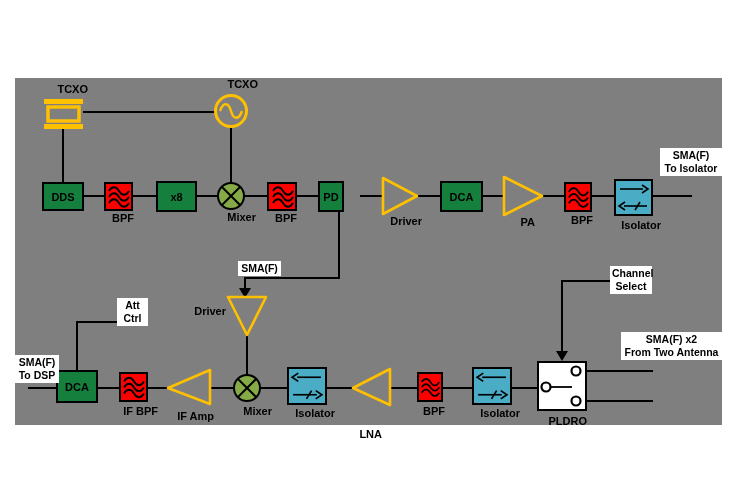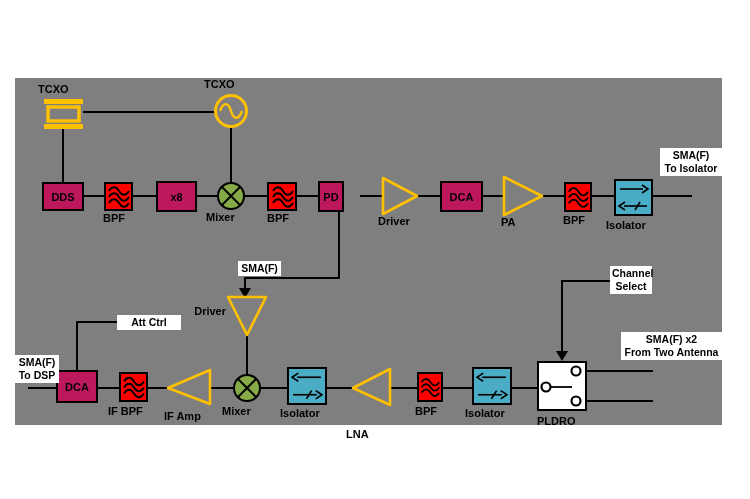--- a/index.html
+++ b/index.html
@@ -2,26 +2,26 @@
 <html><head>
 <meta charset="utf-8">
 <style>
   html,body{margin:0;padding:0;background:#ffffff;}
   .page{position:relative;width:750px;height:499px;background:#ffffff;overflow:hidden;
         font-family:"Liberation Sans",sans-serif;}
   .canvas{position:absolute;left:15px;top:78px;width:707px;height:347px;background:#7f7f7f;}
   svg.wiring{position:absolute;left:0;top:0;width:750px;height:499px;}
   .box{position:absolute;border:2px solid #000;box-sizing:border-box;
        display:flex;align-items:center;justify-content:center;}
-  .purple{background:#be185d;align-items:center;}
+  .purple{background:#15803d;align-items:center;}
   .red{background:#ff0000;}
   .blue{background:#4bacc6;}
   .white-box{background:#ffffff;}
   .box span{font-weight:700;font-size:11px;color:#000;}
-  .lbl{position:absolute;font-weight:700;font-size:11px;color:#000;text-align:left;line-height:12px;}
+  .lbl{position:absolute;font-weight:700;font-size:11px;color:#000;text-align:right;line-height:12px;}
   .lbl.right{text-align:right;}
   .callout{position:absolute;background:#ffffff;color:#000;font-weight:700;font-size:10.5px;
            line-height:13px;text-align:center;padding:1px 2px;box-sizing:border-box;}
   .icon-svg{display:block;}
 </style>
 </head>
 <body>
 
 <div class="page">
 
@@ -240,21 +240,21 @@
   <div class="lbl" style="left:465px;top:407px;width:55px">Isolator</div>
   <div class="lbl" style="left:537px;top:415px;width:50px">PLDRO</div>
 
   <div class="callout" style="left:660px;top:148px;width:62px">
     <div>SMA(F)</div>
     <div>To Isolator</div>
   </div>
 
   <div class="callout" style="left:238px;top:261px;width:43px">SMA(F)</div>
 
-  <div class="callout" style="left:117px;top:315px;width:64px">Att Ctrl</div>
+  <div class="callout" style="left:117px;top:298px;width:31px">Att Ctrl</div>
 
   <div class="callout" style="left:15px;top:355px;width:44px">
     <div>SMA(F)</div>
     <div>To DSP</div>
   </div>
 
   <div class="callout" style="left:610px;top:266px;width:42px">
     <div>Channel</div>
     <div>Select</div>
   </div>

